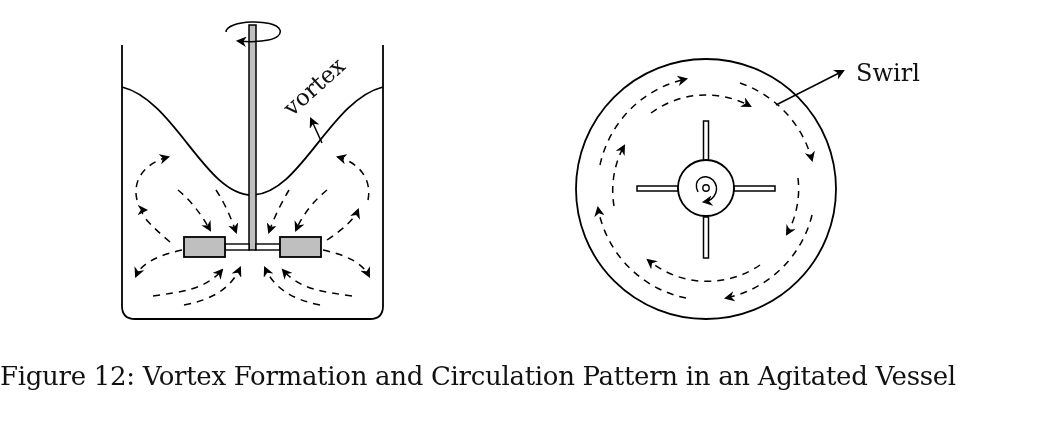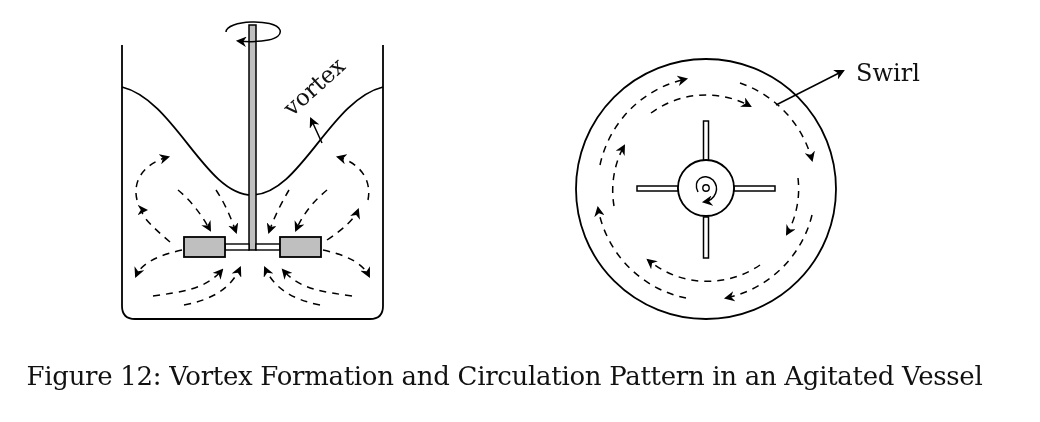--- a/index.html
+++ b/index.html
@@ -1,18 +1,18 @@
 <!DOCTYPE html>
 <html><head>
 <meta charset="utf-8">
 <style>
   html, body { margin: 0; padding: 0; background: #ffffff; }
   body { width: 1040px; height: 422px; position: relative; overflow: hidden; font-family: "DejaVu Serif", "Liberation Serif", serif; }
   #diagram { position: absolute; left: 0; top: 0; }
-  .caption { position: absolute; left: 0; width: 1009px; top: 361px; text-align: center; font-size: 26px; color: #111; font-family: "DejaVu Serif", "Liberation Serif", serif; letter-spacing: -0.3px; }
+  .caption { position: absolute; left: 0; width: 1009px; top: 361px; text-align: left; font-size: 26px; color: #111; font-family: "DejaVu Serif", "Liberation Serif", serif; letter-spacing: -0.3px; }
   svg text { font-family: "DejaVu Serif", "Liberation Serif", serif; fill: #111; }
 </style>
 </head>
 <body>
 
 <svg id="diagram" width="1040" height="422" viewBox="0 0 1040 422" xmlns="http://www.w3.org/2000/svg">
   <defs>
     <marker id="ah" viewBox="0 0 10 10" refX="8" refY="5" markerWidth="7" markerHeight="7" orient="auto-start-reverse">
       <path d="M0,0 L10,5 L0,10 L3,5 z" fill="#000"></path>
     </marker>

